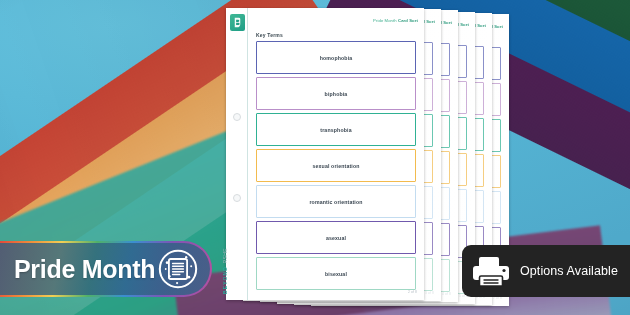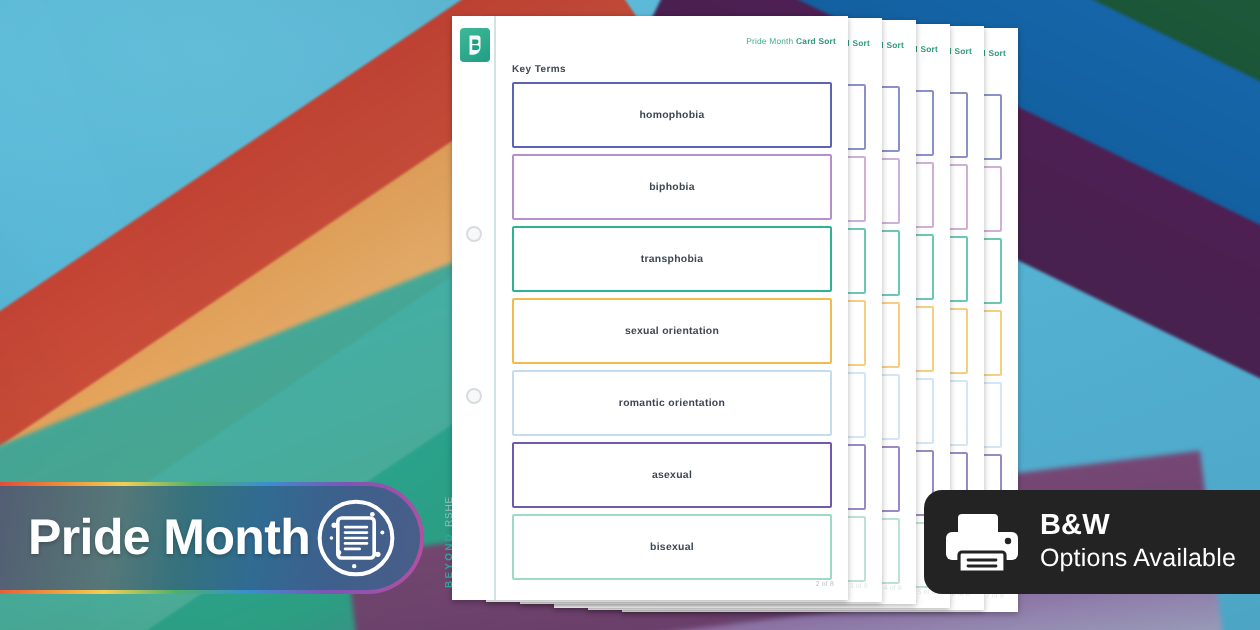--- a/index.html
+++ b/index.html
@@ -392,18 +392,17 @@
         <path d="M4 12 h30 a3 3 0 0 1 3 3 v8 a3 3 0 0 1 -3 3 h-30 a3 3 0 0 1 -3 -3 v-8 a3 3 0 0 1 3 -3 z" fill="#ffffff"></path>
         <circle cx="32" cy="16.5" r="1.6" fill="#232323"></circle>
         <path d="M9 22 h20 a1.5 1.5 0 0 1 1.5 1.5 v8.5 h-23 v-8.5 a1.5 1.5 0 0 1 1.5 -1.5 z" fill="#ffffff" stroke="#232323" stroke-width="1.6"></path>
         <g stroke="#232323" stroke-width="1.4" stroke-linecap="round">
           <line x1="12" y1="26" x2="26" y2="26"></line>
           <line x1="12" y1="29" x2="26" y2="29"></line>
         </g>
       </svg>
     </div>
     <div class="bw-text">
-      <div class="bw-title">B&amp;W</div>
       <div class="bw-sub">Options Available</div>
     </div>
   </div>
 
 </div>
 
 </body></html>

